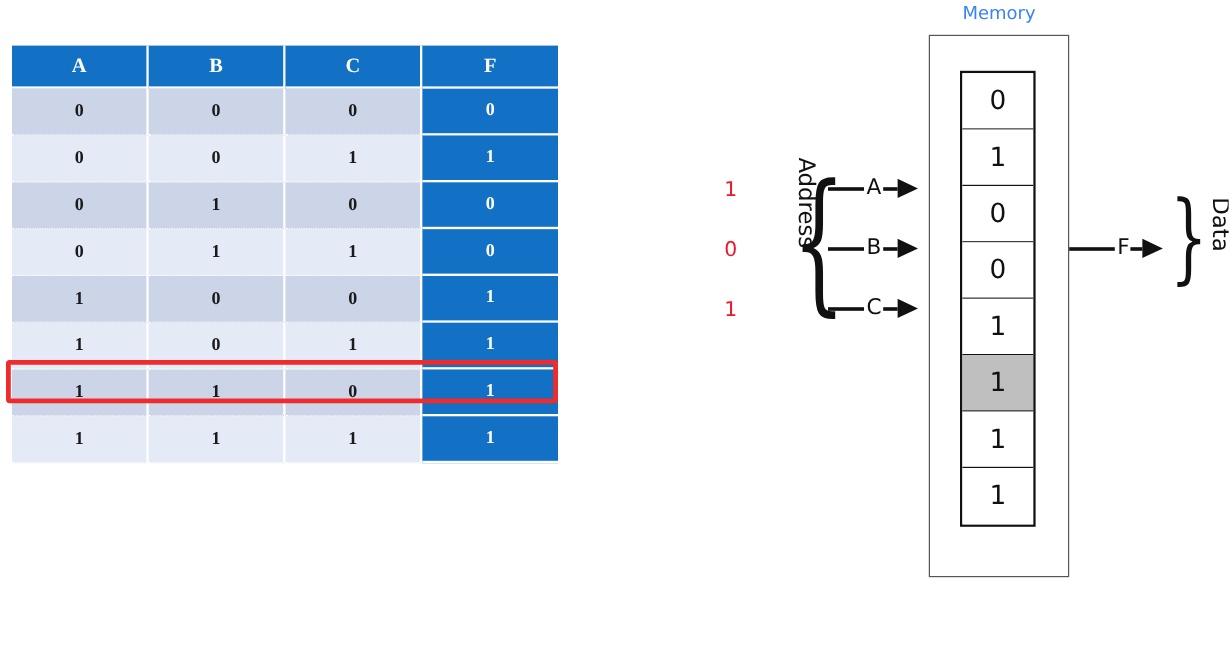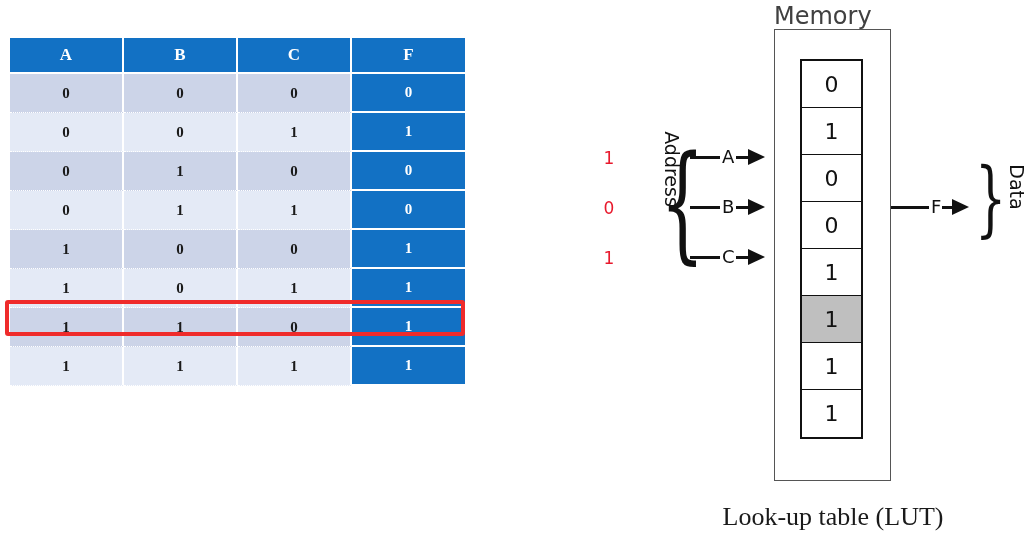--- a/index.html
+++ b/index.html
@@ -69,23 +69,24 @@
     border: 4px solid #ef2b2b;
     border-radius: 3px;
     box-sizing: border-box;
     pointer-events: none;
   }
 
   #memory-title {
     position: absolute;
     left: 774px; top: 2px;
     width: 117px;
-    font-family: "DejaVu Sans", sans-serif;
-    font-size: 24px;
-    color: #404040;
+    text-align: center;
+    font-family: "DejaVu Sans", sans-serif;
+    font-size: 15px;
+    color: #3b82f6;
   }
   #memory-outer-box {
     position: absolute;
     left: 774px; top: 29px;
     width: 117px; height: 452px;
     border: 1.5px solid #555555;
     box-sizing: border-box;
     background: #ffffff;
   }
   #memory-cells {
@@ -313,15 +314,14 @@
   <div class="sig-row" style="left:891px; top:194px; width:90px;">
     <div class="sig-line" style="left:0px; width:38px;"></div>
     <span class="sig-name" style="left:40px;">F</span>
     <div class="sig-line" style="left:51px; width:10px;"></div>
     <div class="arrowhead" style="left:61px;"></div>
   </div>
 
   <div class="brace" id="data-brace">}</div>
   <div id="data-label">Data</div>
 
-  <div id="lut-caption">Look-up table (LUT)</div>
 
 </div>
 
 </body></html>

